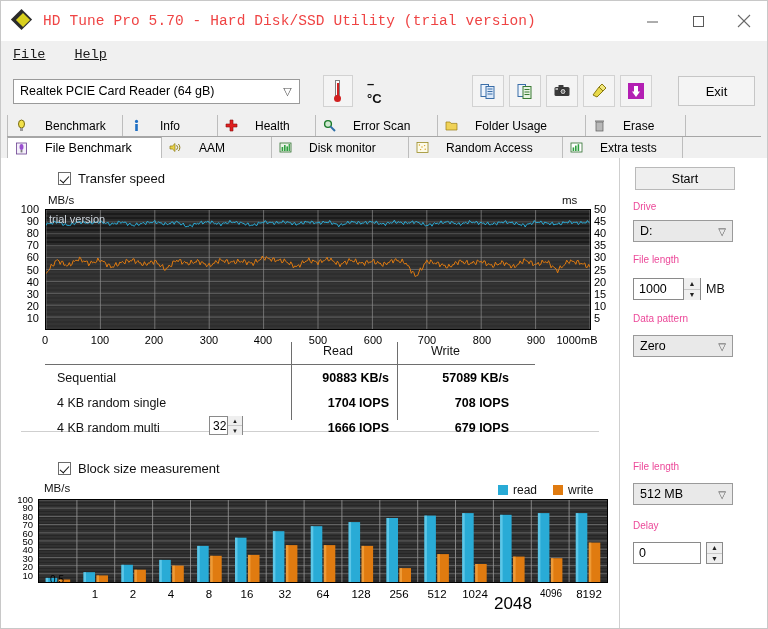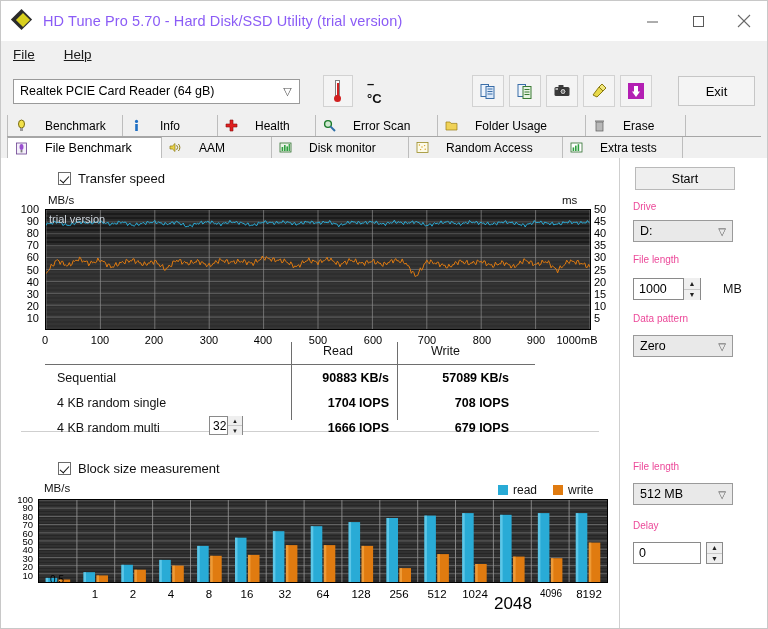--- a/index.html
+++ b/index.html
@@ -11,26 +11,26 @@
   }
   .win{
     width:766px;height:627px;border:1px solid #c8c8c8;
     background:#f0f0f0;display:flex;flex-direction:column;position:relative;
   }
   
   .titlebar{height:40px;background:#ffffff;display:flex;align-items:center;flex:0 0 auto;}
   .app-icon{width:22px;height:22px;margin-left:11px;margin-right:9px;position:relative;flex:0 0 auto;}
   .app-icon .d1{position:absolute;left:2px;top:2px;width:15px;height:15px;background:#2b2b2b;transform:rotate(45deg);}
   .app-icon .d2{position:absolute;left:6px;top:5px;width:10px;height:10px;background:#d8cf1e;transform:rotate(45deg);}
-  .title-text{font-size:14.5px;color:#8b5cf6;letter-spacing:.1px;white-space:nowrap;}
+  .title-text{font-size:14.5px;color:#ef4444;letter-spacing:.1px;white-space:nowrap;font-family:Liberation Mono, monospace;}
   .winbtns{margin-left:auto;display:flex;height:40px;}
   .winbtn{width:46px;height:40px;display:flex;align-items:center;justify-content:center;color:#5a5a5a;}
   .winbtn svg{display:block;}
   
-  .menubar{height:26px;background:#f0f0f0;display:flex;align-items:center;padding-left:9px;flex:0 0 auto;}
+  .menubar{height:26px;background:#f0f0f0;display:flex;align-items:center;padding-left:9px;flex:0 0 auto;font-family:Liberation Mono, monospace;}
   .menuitem{font-size:13.5px;color:#1b1b1b;padding:2px 12px 2px 3px;margin-right:14px;}
   .menuitem u{text-decoration:underline;}
   
   .toolbar{height:48px;display:flex;align-items:center;padding:0 12px;flex:0 0 auto;background:#f0f0f0;}
   .drivesel{
     width:298px;height:25px;background:#fff;border:1px solid #9a9a9a;
     display:flex;align-items:center;font-size:12.5px;color:#000;padding-left:6px;box-sizing:border-box;
   }
   .drivesel .chev{margin-left:auto;margin-right:7px;color:#4a4a4a;font-size:11px;}
   .tbtn{
@@ -637,21 +637,21 @@
         <span>Start</span>
       </div>
 
       <div class="rlabel" style="position:absolute;left:13px;top:43px">Drive</div>
       <div class="rcombo" style="position:absolute;left:13px;top:62px">
         <span>D:</span>
         <span class="chev">▽</span>
       </div>
 
       <div class="rlabel" style="position:absolute;left:13px;top:96px">File length</div>
-      <div style="position:absolute;left:13px;top:120px;display:flex;align-items:center;gap:22px">
+      <div style="position:absolute;left:13px;top:120px;display:flex;align-items:center;gap:5px">
         <div class="rspin">
           <span>1000</span>
           <span class="rspinb">
             <div>▲</div>
             <div>▼</div>
           </span>
         </div>
         <span style="font-size:12.5px;color:#111">MB</span>
       </div>
 

